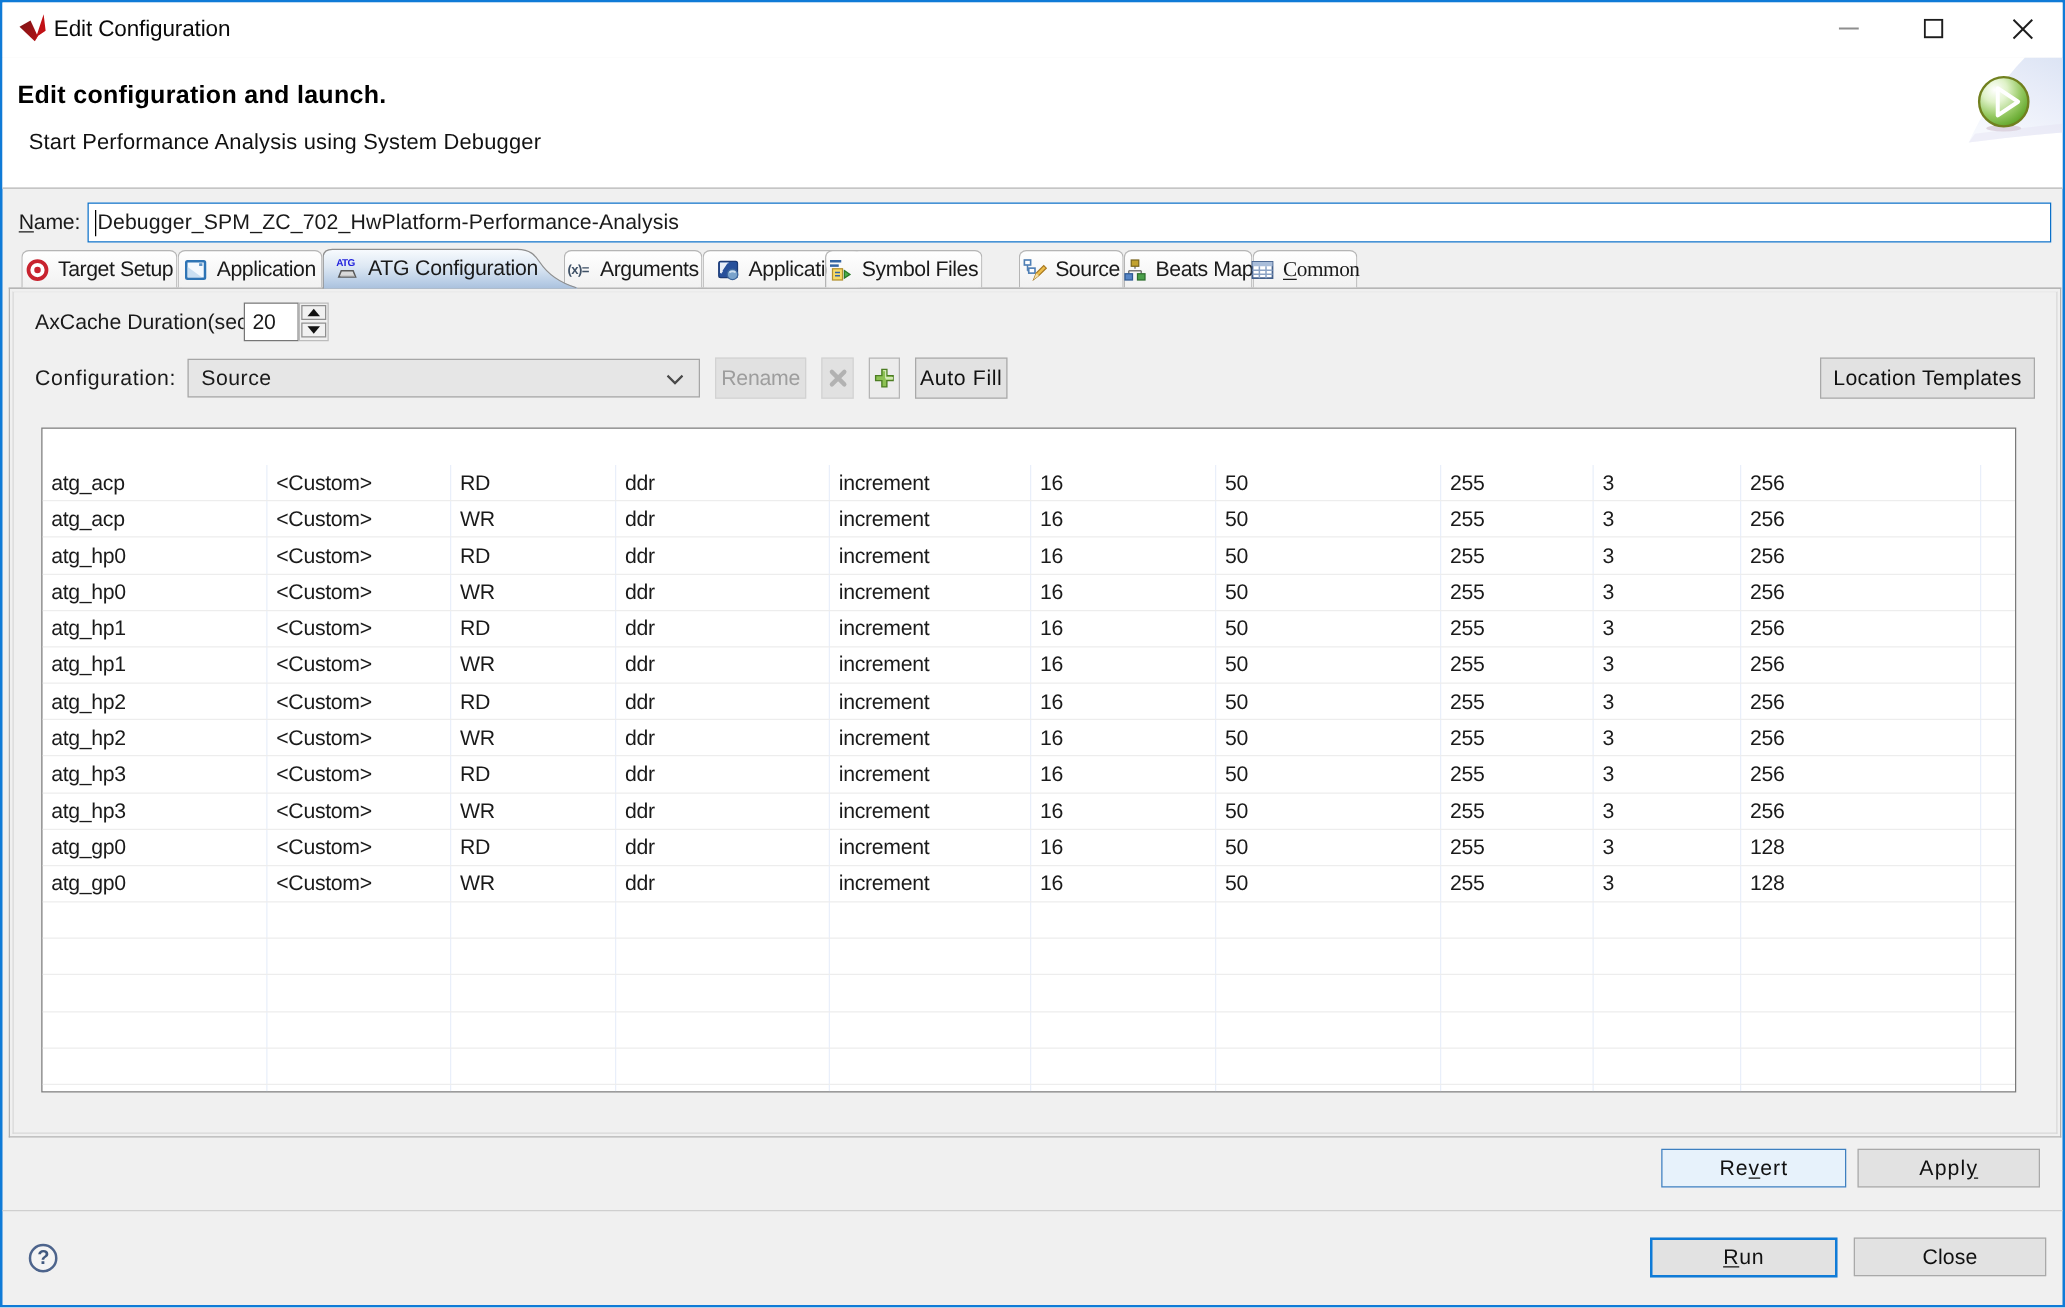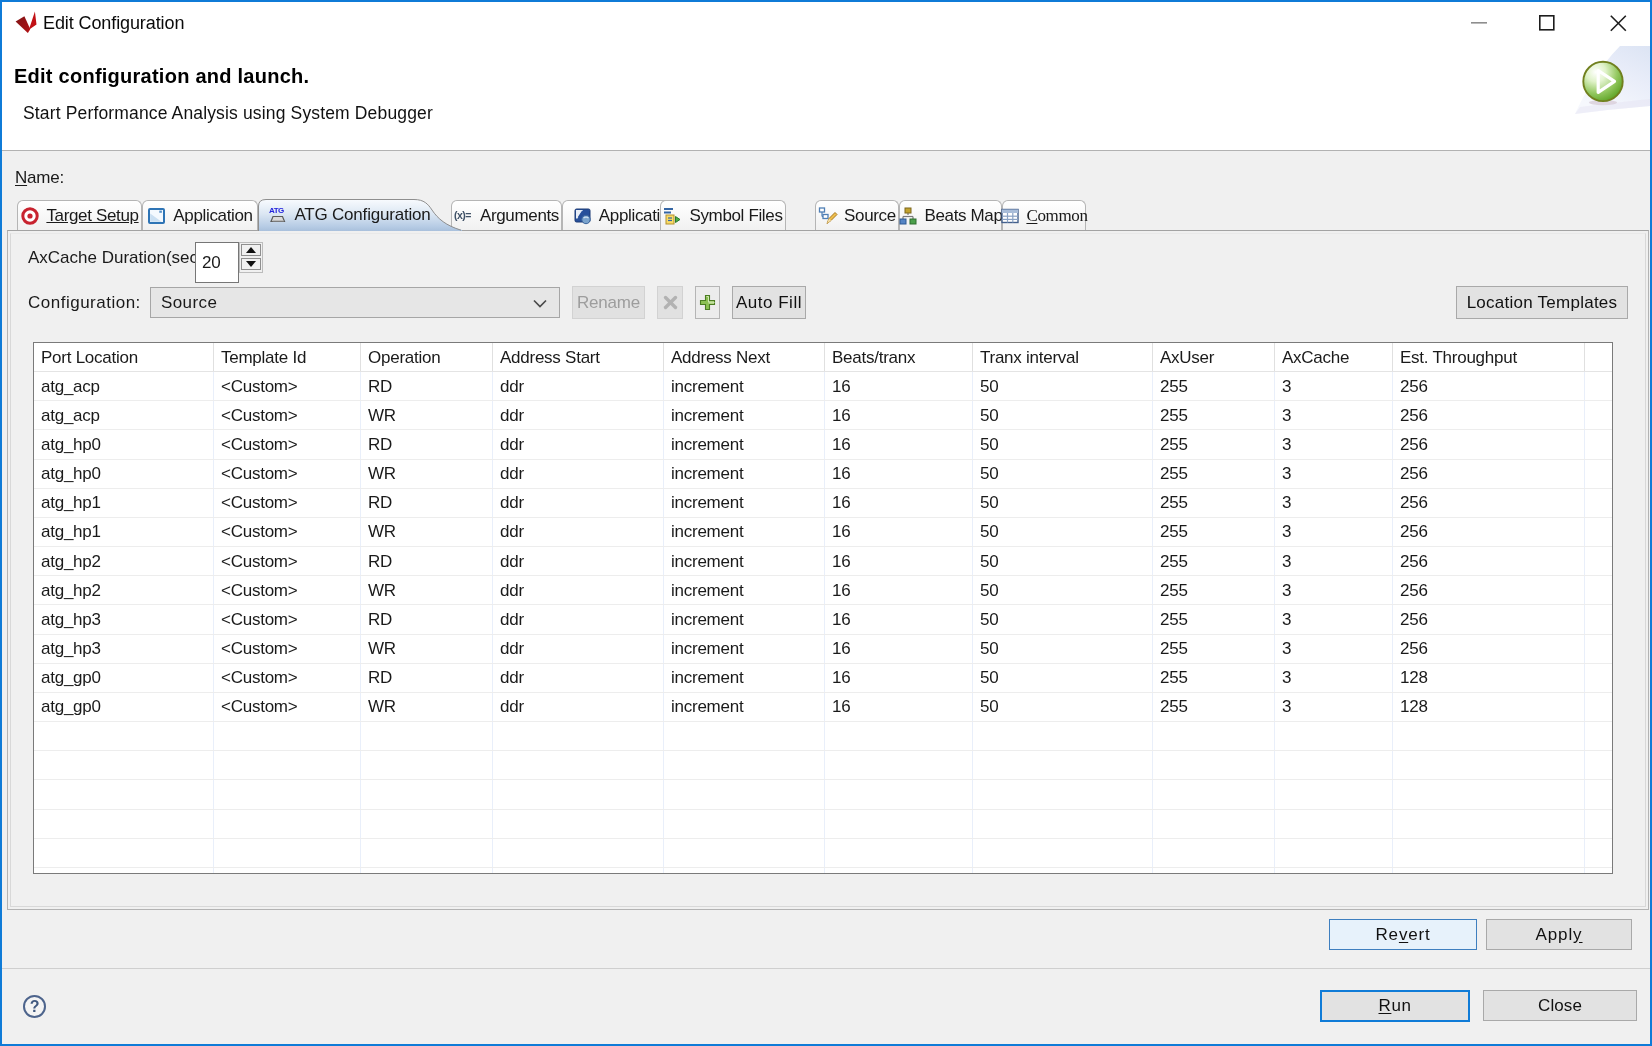--- a/index.html
+++ b/index.html
@@ -43,21 +43,21 @@
     position:absolute; left:0; top:3px; height:30px; width:183px;
     display:flex; align-items:center; justify-content:center; gap:6px; white-space:nowrap;
   }
   .tabicon { width:20px; height:20px; flex:0 0 auto; }
   
   #panel { left:5px; top:228px; width:1642px; height:680px; border:1px solid #b3b3b3; border-top:1px solid #a3a3a3; background:#f0f0f0; }
   #panel-inner { position:absolute; left:2px; top:2px; right:2px; bottom:2px; border:1px solid #d8d8d8; border-top-color:#e9e9e9; }
   
   #traffic-label { left:26px; top:246px; letter-spacing:0; }
   #spinner { left:193px; top:240px; width:68px; height:31px; }
-  #spinner-box { position:absolute; left:0; top:0; width:44px; height:41px; background:#fff; border:1px solid #767676; display:flex; align-items:center; padding-left:6px;text-align:right; }
+  #spinner-box { position:absolute; left:0; top:0; width:44px; height:31px; background:#fff; border:1px solid #767676; display:flex; align-items:center; padding-left:6px;text-align:right; }
   #spinner-btns { position:absolute; left:44px; top:0; width:24px; height:31px; border:1px solid #bcbcbc; background:#f0f0f0; }
   .spin-btn { position:absolute; left:1px; width:20px; height:12px; border:1px solid #8f8f8f; background:#f1f1f1; display:flex; align-items:center; justify-content:center; }
   #spin-up { top:1px; }
   #spin-down { top:15px; }
   .tri-up { width:0; height:0; border-left:5px solid transparent; border-right:5px solid transparent; border-bottom:6px solid #111; }
   .tri-down { width:0; height:0; border-left:5px solid transparent; border-right:5px solid transparent; border-top:6px solid #111; }
   #config-label { left:26px; top:291px; letter-spacing:0.5px; }
   #combo { letter-spacing:0.4px; 
     left:148px; top:285px; width:410px; height:31px; background:#e6e6e6;
     border:1px solid #a6a6a6; display:flex; align-items:center; padding-left:10px;
@@ -154,23 +154,27 @@
           <stop offset="1" stop-color="#4f921b"></stop>
         </radialGradient>
       </defs>
       <ellipse cx="22" cy="43.6" rx="14" ry="2.6" fill="#dcd2dd" opacity="0.9"></ellipse>
       <circle cx="22" cy="22.4" r="19.7" fill="url(#ball)" stroke="#71801f" stroke-width="1.9"></circle>
       <path d="M17.2 11.5 L33.5 22.4 L17.2 33.3 Z" fill="rgba(255,255,255,0.18)" stroke="#ffffff" stroke-width="3.2" stroke-linejoin="round"></path>
     </svg>
   </div>
 
   <label class="abs" id="name-label"><u>N</u>ame:</label>
+  <div class="abs" id="name-input">
+    <span id="name-caret"></span>
+    <span>Debugger_SPM_ZC_702_HwPlatform-Performance-Analysis</span>
+  </div>
 
   <div class="abs" id="tab-bar">
-      <div class="tab" style="left: 15px; width: 125px; text-decoration: underline;">
+      <div class="tab" style="left: 15px; width: 125px;">
         <svg class="tabicon" viewBox="0 0 20 20">
           <circle cx="10" cy="10" r="7.2" fill="#fff" stroke="#c8232f" stroke-width="3"></circle>
           <circle cx="10" cy="10" r="2.6" fill="#c8232f"></circle>
         </svg>
         <span class="lbl">Target Setup</span>
       </div>
       <div class="tab" style="left: 140px; width: 116px;">
         <svg class="tabicon" viewBox="0 0 20 20">
           <rect x="2" y="3" width="15" height="14" rx="1" fill="#f4f9fe" stroke="#2e74b5" stroke-width="2"></rect>
           <path d="M3.2 15.8 L14.5 15.8 L3.2 7.5 Z" fill="#cadff2"></path>
@@ -305,33 +309,20 @@
     </svg>
   </div>
   <div class="abs btn" id="btn-autofill">
       <span>Auto Fill</span>
     </div>
   <div class="abs btn" id="btn-configure-templates">
       <span>Location Templates</span>
     </div>
 
   <div class="abs" id="table">
-    <div id="thead">
-        <div class="th" style="width: 180px;">Port Location</div>
-        <div class="th" style="width: 147px;">Template Id</div>
-        <div class="th" style="width: 132px;">Operation</div>
-        <div class="th" style="width: 171px;">Address Start</div>
-        <div class="th" style="width: 161px;">Address Next</div>
-        <div class="th" style="width: 148px;">Beats/tranx</div>
-        <div class="th" style="width: 180px;">Tranx interval</div>
-        <div class="th" style="width: 122px;">AxUser</div>
-        <div class="th" style="width: 118px;">AxCache</div>
-        <div class="th" style="width: 192px;">Est. Throughput</div>
-        <div class="th" style="width: 27px;"></div>
-      </div>
     <div id="tbody">
         <div class="vline" style="left: 179px;"></div>
         <div class="vline" style="left: 326px;"></div>
         <div class="vline" style="left: 458px;"></div>
         <div class="vline" style="left: 629px;"></div>
         <div class="vline" style="left: 790px;"></div>
         <div class="vline" style="left: 938px;"></div>
         <div class="vline" style="left: 1118px;"></div>
         <div class="vline" style="left: 1240px;"></div>
         <div class="vline" style="left: 1358px;"></div>

